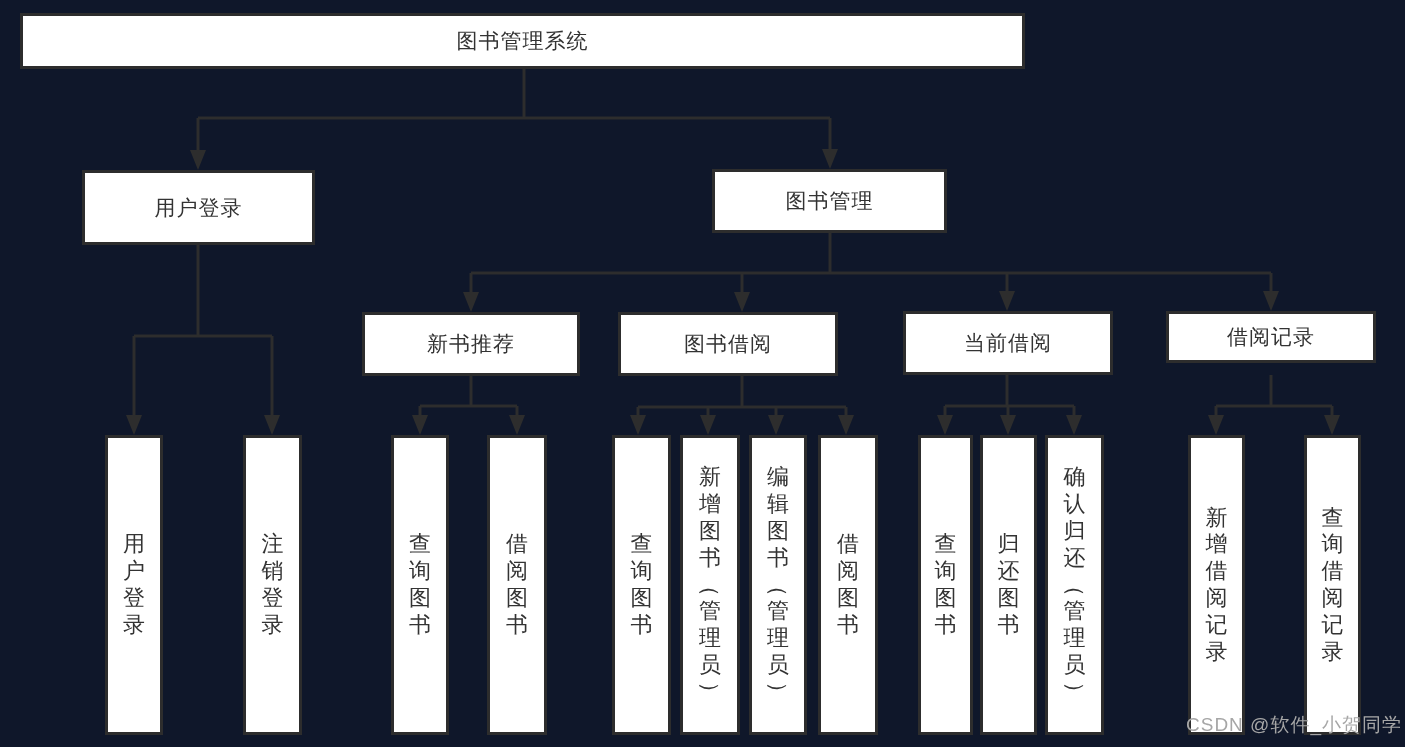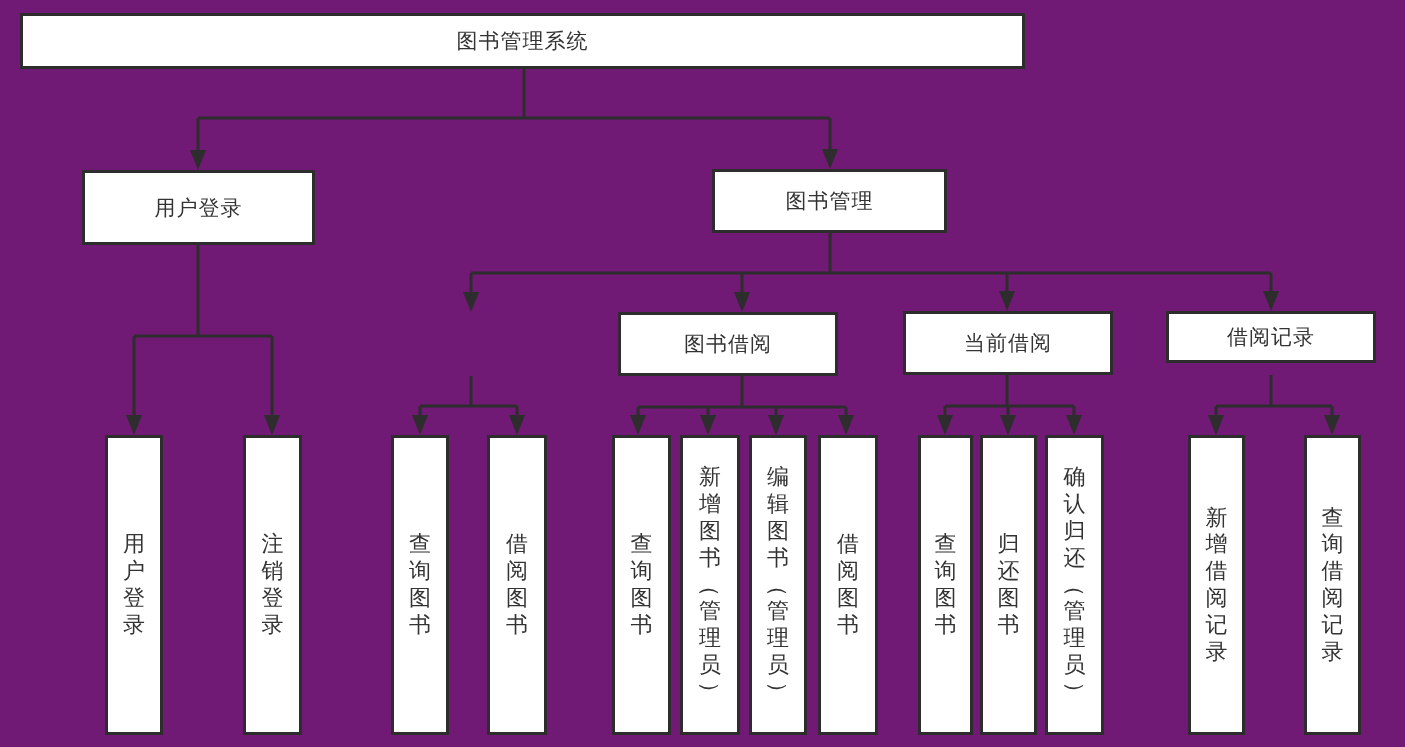--- a/index.html
+++ b/index.html
@@ -1,17 +1,17 @@
 <!DOCTYPE html>
 <html><head>
 <meta charset="utf-8">
 <style>
   html,body { margin:0; padding:0; background:#ffffff; }
   .stage {
-    position:relative; width:1405px; height:747px; background:#701a75;
+    position:relative; width:1405px; height:747px; background:#0f172a;
     font-family:"Liberation Sans", sans-serif; overflow:hidden;
   }
   .connectors { position:absolute; left:0; top:0; z-index:0; }
   .node {
     position:absolute; box-sizing:border-box; background:#ffffff;
     border:3px solid #2d2d2d; color:#333333; z-index:1;
   }
   .hbox { display:flex; align-items:center; justify-content:center; font-size:21px; letter-spacing:1px; }
   .vbox { top:435px; height:300px; }
   .vtext {
@@ -81,20 +81,21 @@
       <polygon points="1008,435 1000,415 1016,415"></polygon>
       <polygon points="1074,435 1066,415 1082,415"></polygon>
       <polygon points="1216,435 1208,415 1224,415"></polygon>
       <polygon points="1332,435 1324,415 1340,415"></polygon>
     </g>
   </svg>
 
   <div class="node hbox n-root">图书管理系统</div>
   <div class="node hbox n-ulog">用户登录</div>
   <div class="node hbox n-bmgmt">图书管理</div>
+  <div class="node hbox n-nrec">新书推荐</div>
   <div class="node hbox n-bbor">图书借阅</div>
   <div class="node hbox n-cbor">当前借阅</div>
   <div class="node hbox n-brec">借阅记录</div>
 
   <div class="node vbox v1">
       <div class="vtext">
         <span>用</span>
         <span>户</span>
         <span>登</span>
         <span>录</span>
@@ -209,13 +210,14 @@
       <div class="vtext">
         <span>查</span>
         <span>询</span>
         <span>借</span>
         <span>阅</span>
         <span>记</span>
         <span>录</span>
       </div>
     </div>
 
+  <div class="watermark">CSDN @软件_小贺同学</div>
 </div>
 
 </body></html>

